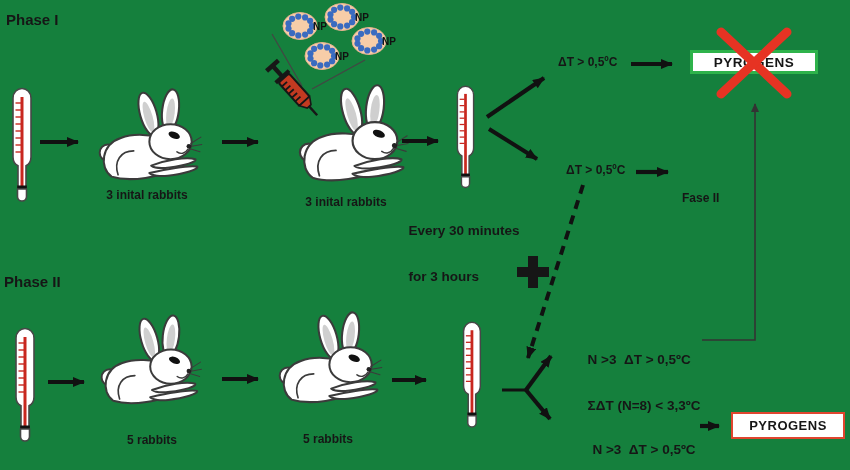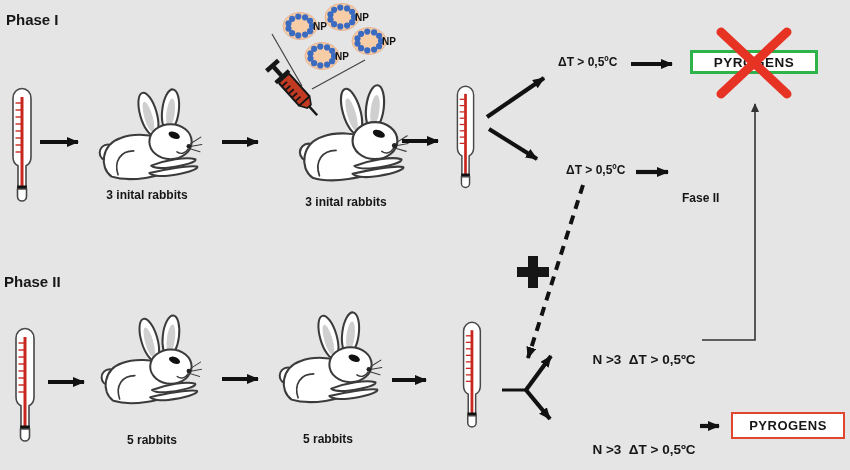--- a/index.html
+++ b/index.html
@@ -1,17 +1,17 @@
 <!DOCTYPE html>
 <html style="--green-box: #2eb34b; --red-box: #e0452f; --red-x: #e63323; --mercury: #c8271f; --np-fill: #f7cda8; --np-dot: #3a6bc0; --syringe: #c23a21; --ink: #111111;"><head>
 <meta charset="utf-8">
 <style>
   html,body{margin:0;padding:0;background:#fff;}
   #stage{
-    position:relative;width:850px;height:470px;background:#e5e5e5;overflow:hidden;
+    position:relative;width:850px;height:470px;background:#15803d;overflow:hidden;
     font-family:"Liberation Sans",sans-serif;color:#1a1a1a;
   }
   #flow-svg{position:absolute;left:0;top:0;z-index:1;}
   #x-overlay{position:absolute;left:712px;top:24px;z-index:3;pointer-events:none;}
   .lbl{
     position:absolute;z-index:2;font-weight:bold;color:#161616;
     white-space:pre;line-height:1.12;
   }
   .ctr{transform:translateX(-50%);text-align:left;}
   .fs15{font-size:15px;} .fs14{font-size:12px;} .fs13{font-size:13.5px;}
@@ -165,35 +165,40 @@
 
     <polyline points="702,340 755,340 755,104" fill="none" stroke="#333" stroke-width="1.6" marker-end="url(#mk-small)"></polyline>
   </svg>
 
   <div class="lbl fs15" style="left:6px;top:12px;">Phase I</div>
   <div class="lbl fs15" style="left:4px;top:274px;">Phase II</div>
 
   <div class="lbl fs14 ctr" style="left:147px;top:189px;">3 inital rabbits</div>
   <div class="lbl fs14 ctr" style="left:346px;top:196px;">3 inital rabbits</div>
 
+  <div class="lbl fs13 ctr" style="left:464px;top:193px;">
+    <div>Every 30 minutes</div>
+    <div>for 3 hours</div>
+  </div>
 
   <div class="lbl fs14" style="left:558px;top:56px;">ΔT &gt; 0,5ºC</div>
   <div class="lbl fs14" style="left:566px;top:164px;">ΔT &gt; 0,5ºC</div>
   <div class="lbl fs14" style="left:682px;top:164px;margin-top:28px;">Fase II</div>
 
   <div class="lbl fs14 ctr" style="left:152px;top:434px;">5 rabbits</div>
   <div class="lbl fs14 ctr" style="left:328px;top:433px;">5 rabbits</div>
 
   <div class="lbl fs13 ctr" style="left:467px;top:440px;">
     
     
   </div>
 
   <div class="lbl fs13 ctr" style="left:644px;top:322px;">
     <div>N &gt;3  ΔT &gt; 0,5ºC</div>
+    <div>ΣΔT (N=8) &lt; 3,3ºC</div>
   </div>
 
   <div class="lbl fs13 ctr" style="left:644px;top:412px;">
     <div>N &gt;3  ΔT &gt; 0,5ºC</div>
     
   </div>
 
   <div class="npl" style="left:300px;top:26px;">NP</div>
   <div class="npl" style="left:342px;top:17px;">NP</div>
   <div class="npl" style="left:322px;top:56px;">NP</div>

